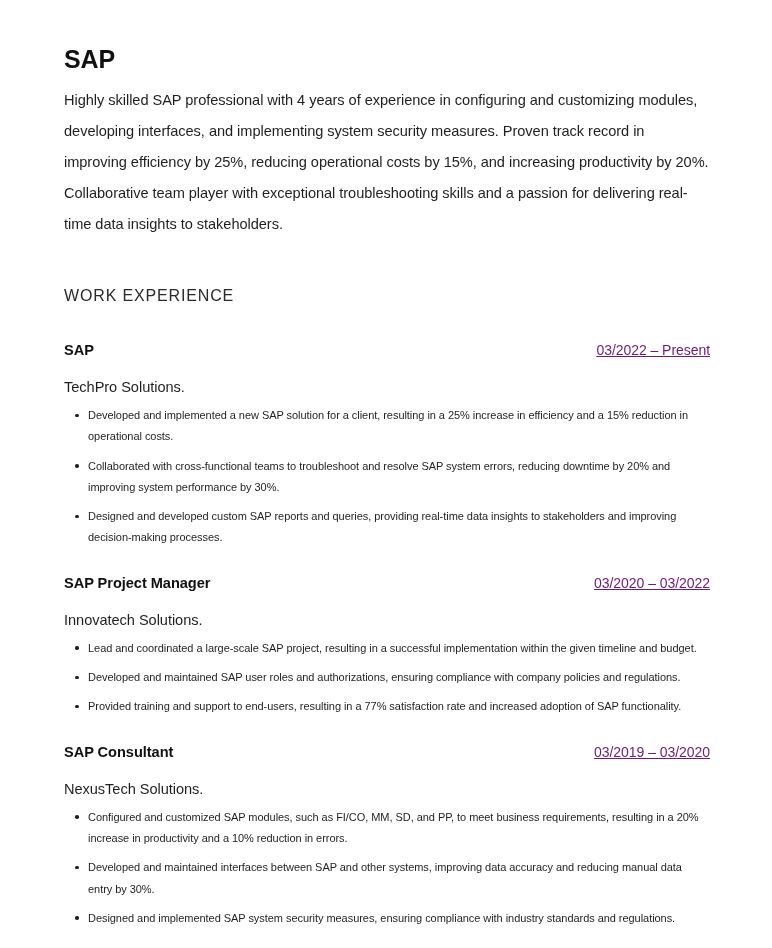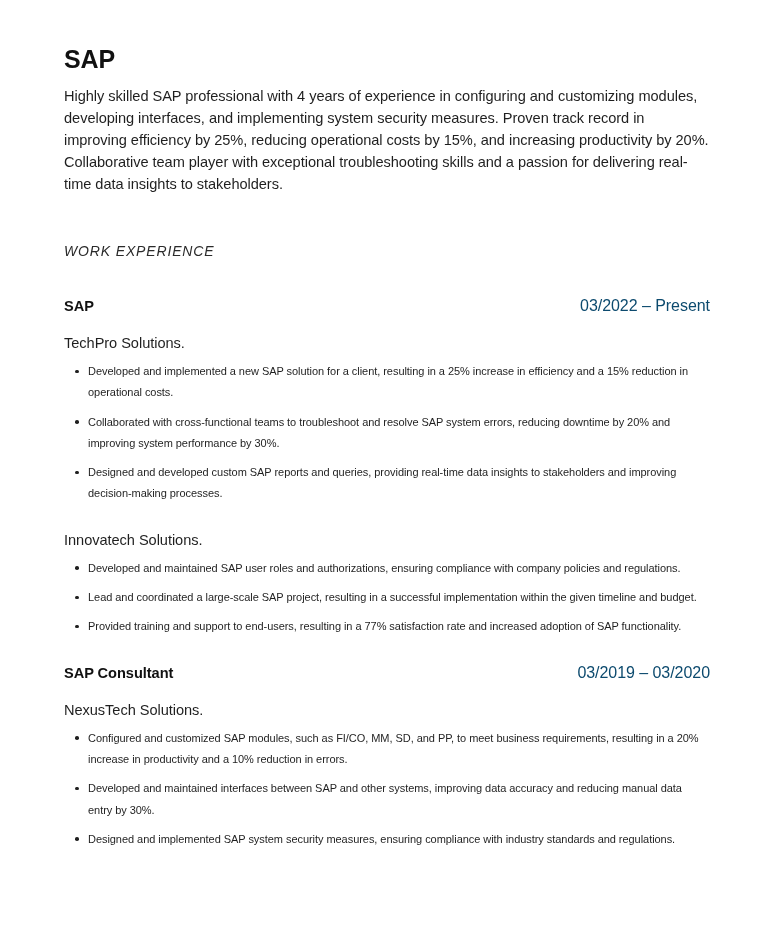--- a/index.html
+++ b/index.html
@@ -28,36 +28,35 @@
     font-size: 25px;
     font-weight: bold;
     line-height: 30px;
     color: #111111;
     letter-spacing: -0.1px;
     margin: 0 0 11px 0;
   }
 
   .summary {
     font-size: 14.6px;
-    line-height: 22px;
+    line-height: 31px;
     color: #1f1f1f;
     margin: 0;
     max-width: 648px;
     letter-spacing: -0.05px;
   }
 
   .section-header {
-    font-size: 14px;
+    font-size: 16px;
     line-height: 14px;
     letter-spacing: 0.85px;
     color: #2a2a2a;
     margin: 49px 0 0 0;
     text-transform: uppercase;
     font-weight: normal;
-    font-style: italic;
   }
 
   .jobs {
     margin-top: 38px;
   }
 
   .job {
     margin-bottom: 25px;
   }
   .job:last-child {
@@ -73,25 +72,26 @@
 
   .job-title {
     font-size: 14.6px;
     font-weight: bold;
     line-height: 19px;
     color: #111111;
     letter-spacing: -0.05px;
   }
 
   .job-dates {
-    font-size: 16px;
+    font-size: 14px;
     line-height: 19px;
-    color: #0c4a6e;
+    color: #701a75;
     white-space: nowrap;
     letter-spacing: -0.05px;
+    text-decoration: underline;
   }
 
   .job-company {
     font-size: 14.6px;
     line-height: 21px;
     color: #1f1f1f;
     margin-top: 17px;
     letter-spacing: -0.05px;
   }
 
@@ -153,29 +153,33 @@
           <span>Collaborated with cross-functional teams to troubleshoot and resolve SAP system errors, reducing downtime by 20% and improving system performance by 30%.</span>
         </li>
         <li class="bullet">
           <span class="dot"></span>
           <span>Designed and developed custom SAP reports and queries, providing real-time data insights to stakeholders and improving decision-making processes.</span>
         </li>
       </ul>
     </div>
 
     <div class="job">
+      <div class="job-headrow">
+        <span class="job-title">SAP Project Manager</span>
+        <span class="job-dates">03/2020 – 03/2022</span>
+      </div>
       <div class="job-company">Innovatech Solutions.</div>
       <ul class="bullets">
         <li class="bullet">
           <span class="dot"></span>
+          <span>Lead and coordinated a large-scale SAP project, resulting in a successful implementation within the given timeline and budget.</span>
+        </li>
+        <li class="bullet">
+          <span class="dot"></span>
           <span>Developed and maintained SAP user roles and authorizations, ensuring compliance with company policies and regulations.</span>
-        </li>
-        <li class="bullet">
-          <span class="dot"></span>
-          <span>Lead and coordinated a large-scale SAP project, resulting in a successful implementation within the given timeline and budget.</span>
         </li>
         <li class="bullet">
           <span class="dot"></span>
           <span>Provided training and support to end-users, resulting in a 77% satisfaction rate and increased adoption of SAP functionality.</span>
         </li>
       </ul>
     </div>
 
     <div class="job">
       <div class="job-headrow">

